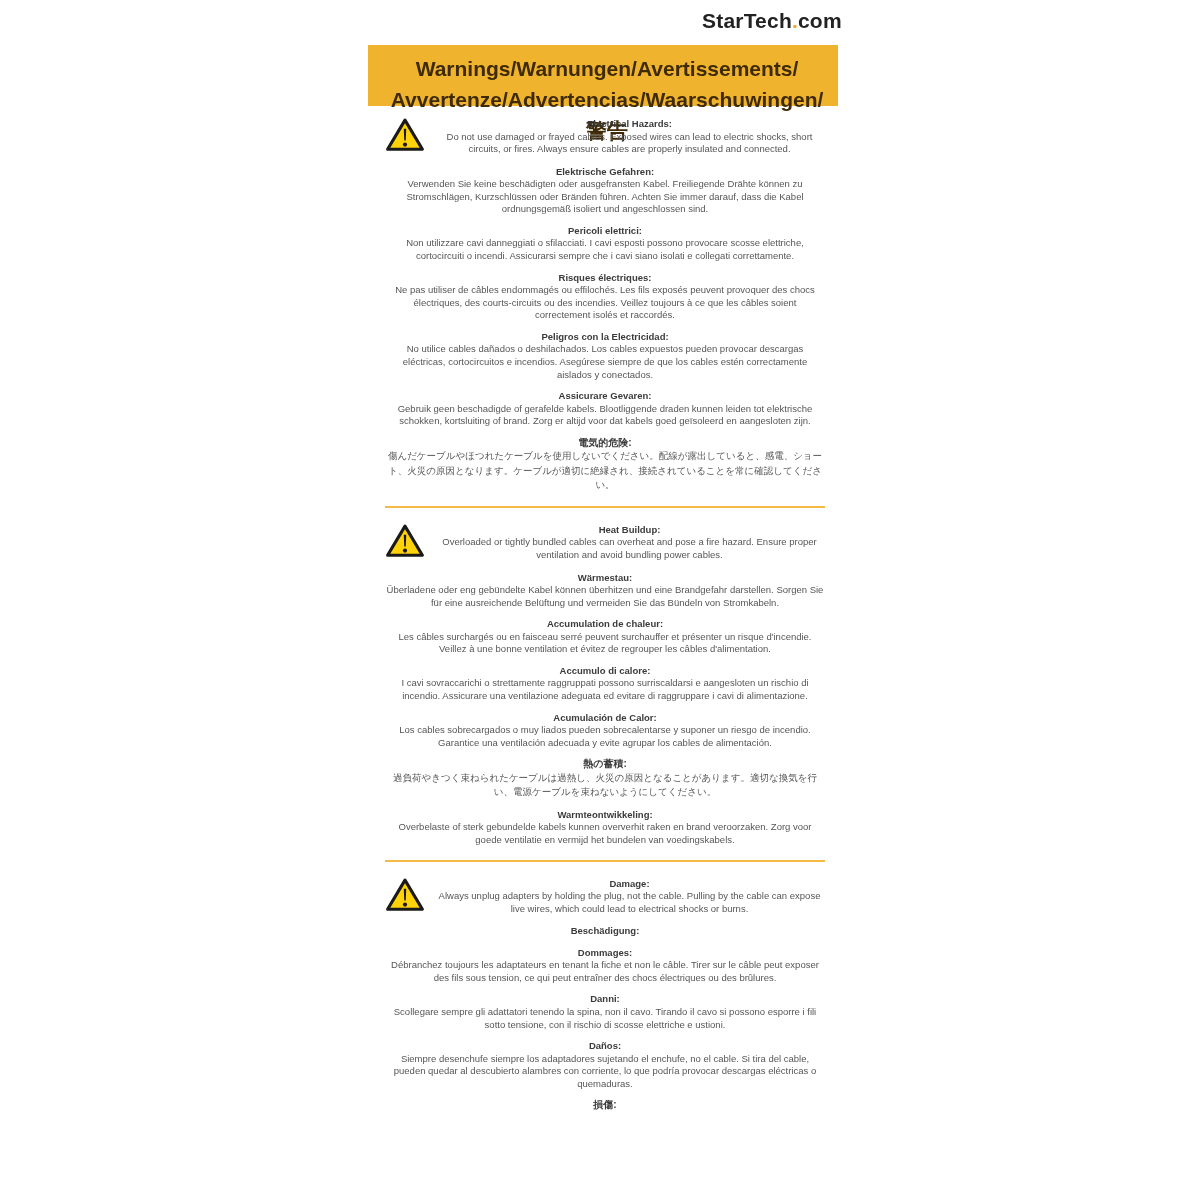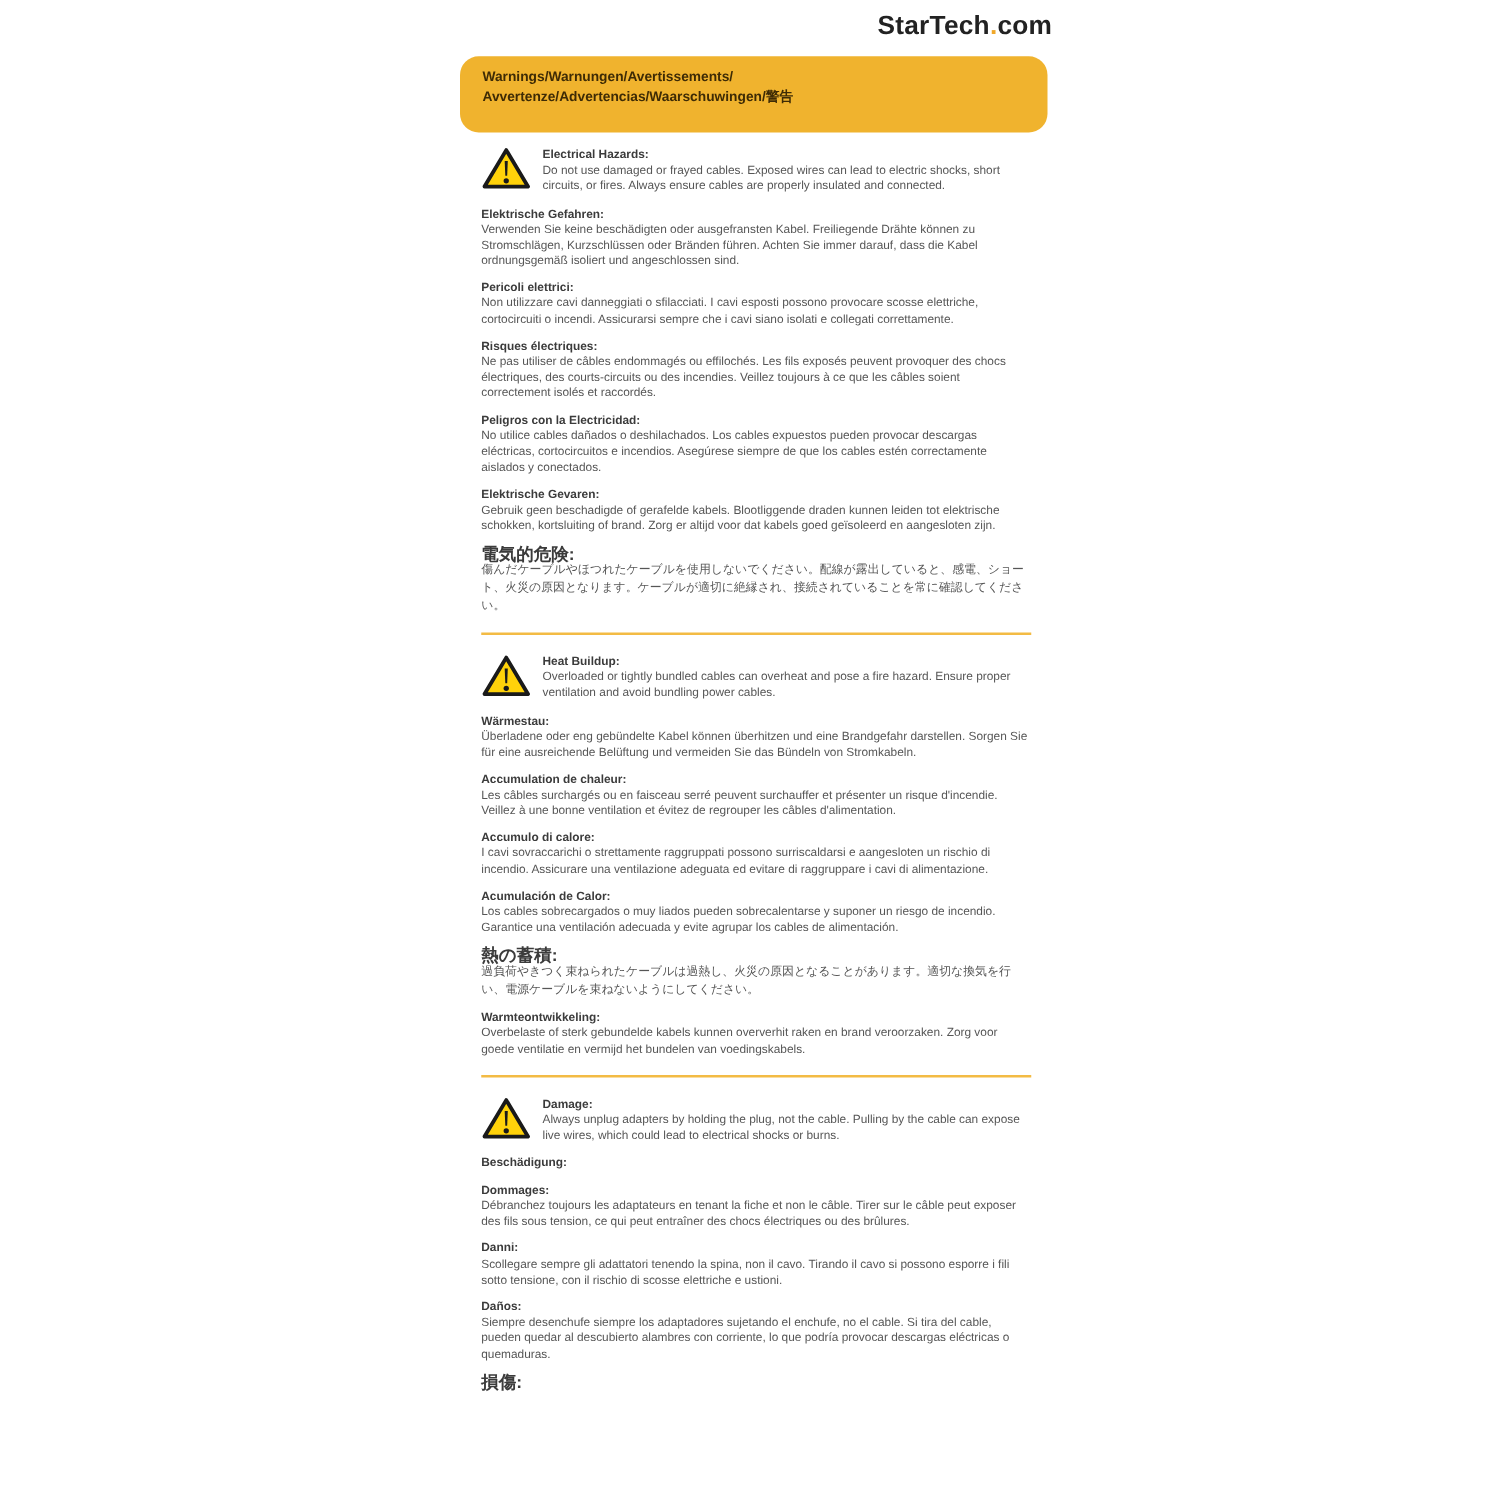--- a/index.html
+++ b/index.html
@@ -2,44 +2,44 @@
 <html><head>
 <meta charset="utf-8">
 <style>
   * { box-sizing: border-box; }
   html, body { margin: 0; padding: 0; }
   body {
     width: 1200px; height: 1200px; background: #ffffff;
     font-family: "Liberation Sans", "DejaVu Sans", sans-serif;
     color: #4f4f4f;
   }
-  .page { position: relative; width: 1076px; height: 1200px; overflow: hidden; background: #fff; }
+  .page { position: relative; width: 1076px; height: 1200px; overflow: hidden; background: #fff; text-align: center; }
 
   
   .logo { position: absolute; top: 9px; left: 702px; font-size: 21px; font-weight: bold; color: #222; letter-spacing: 0.2px; }
   .logo .dot { color: #f0a82a; }
 
   
   .banner {
     position: absolute; top: 45px; left: 368px; width: 470px; height: 61px;
     background: #f0b32e; color: #3e2b05; font-weight: bold;
-    font-size: 11px; line-height: 1.47; padding: 9px 10px 9px 18px; border-radius: 15px;
+    font-size: 21px; line-height: 1.47; padding: 9px 10px 9px 18px;
   }
 
   
   .content { position: absolute; top: 116px; left: 385px; width: 440px; }
 
   .lead { display: flex; align-items: flex-start; margin-bottom: 10px; }
   .tri { width: 40px; height: 36px; flex: none; margin-right: 9px; margin-top: 1px; }
   .lead-text { padding-top: 2px; }
 
   .h  { font-weight: bold; font-size: 9.5px; line-height: 12.5px; color: #3b3b3b; }
   .b  { font-size: 9.5px; line-height: 12.6px; color: #565656; }
   .trans { margin-bottom: 9px; }
-  .trans.jp .h { font-size: 14px; }
+  .trans.jp .h { font-size: 10px; }
   .trans.jp .b { line-height: 14.5px; }
 
   .sep { border: none; border-top: 2px solid #f3bb44; margin: 13px 0 14px 0; }
 </style>
 </head>
 <body>
 
 <div class="page">
 
   <div class="logo">
@@ -75,21 +75,21 @@
       </div>
       <div class="trans">
         <div class="h">Risques électriques:</div>
         <div class="b">Ne pas utiliser de câbles endommagés ou effilochés. Les fils exposés peuvent provoquer des chocs électriques, des courts-circuits ou des incendies. Veillez toujours à ce que les câbles soient correctement isolés et raccordés.</div>
       </div>
       <div class="trans">
         <div class="h">Peligros con la Electricidad:</div>
         <div class="b">No utilice cables dañados o deshilachados. Los cables expuestos pueden provocar descargas eléctricas, cortocircuitos e incendios. Asegúrese siempre de que los cables estén correctamente aislados y conectados.</div>
       </div>
       <div class="trans">
-        <div class="h">Elektrische Gevaren:</div>
+        <div class="h">Assicurare Gevaren:</div>
         <div class="b">Gebruik geen beschadigde of gerafelde kabels. Blootliggende draden kunnen leiden tot elektrische schokken, kortsluiting of brand. Zorg er altijd voor dat kabels goed geïsoleerd en aangesloten zijn.</div>
       </div>
       <div class="trans jp">
         <div class="h">電気的危険:</div>
         <div class="b">傷んだケーブルやほつれたケーブルを使用しないでください。配線が露出していると、感電、ショート、火災の原因となります。ケーブルが適切に絶縁され、接続されていることを常に確認してください。</div>
       </div>
     </div>
 
     <hr class="sep">
 

